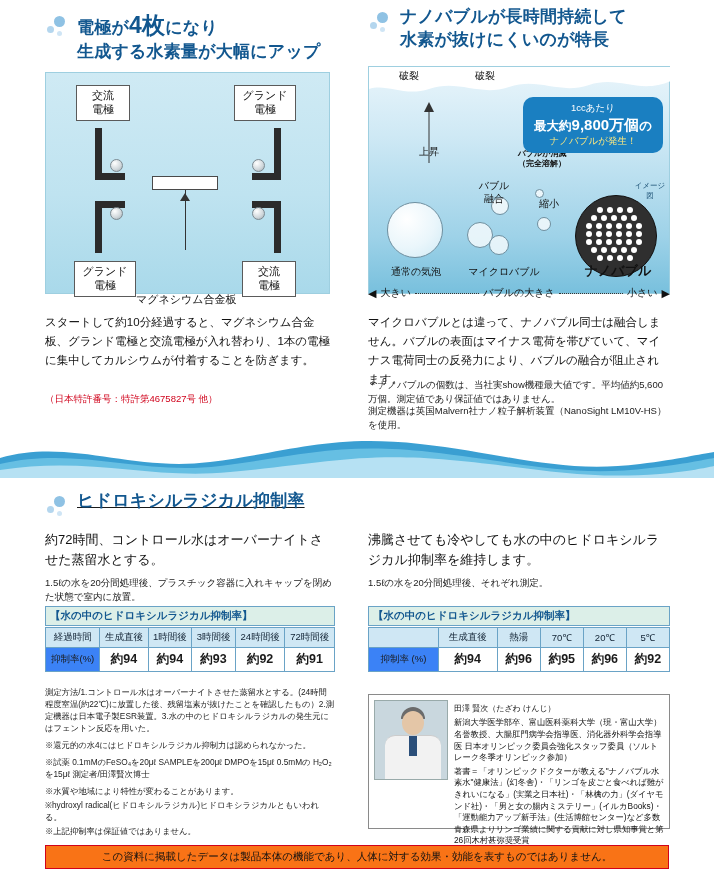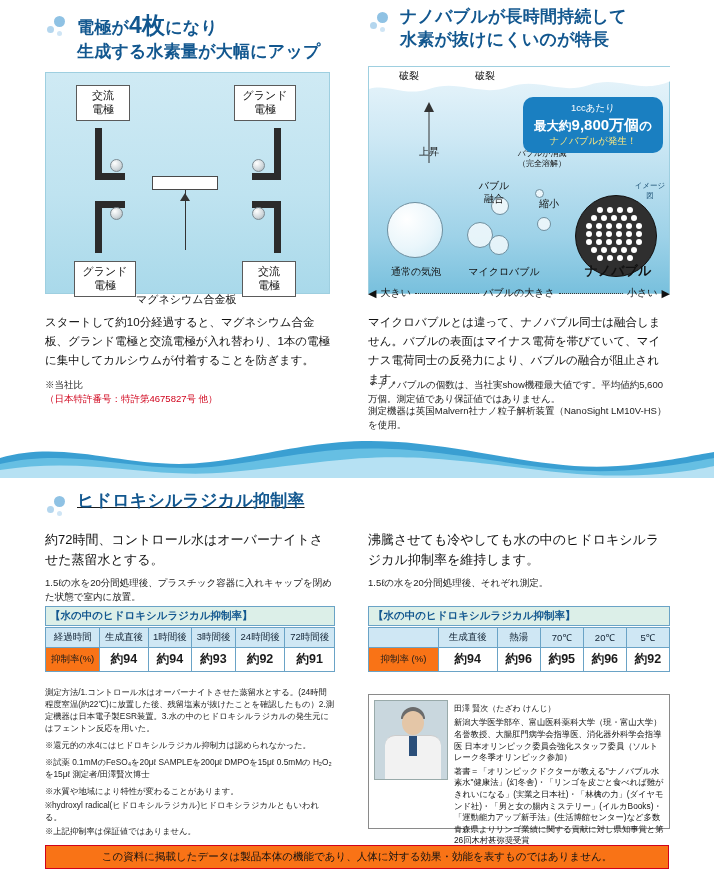--- a/index.html
+++ b/index.html
@@ -73,21 +73,21 @@
 
   
   .wave-div { position:absolute; left:0; top:432px; width:714px; height:46px; overflow:hidden;}
 
   
   .tbl-cap { font-size:10.5px; font-weight:bold; color:#12578f; }
   table.data { border-collapse:collapse; width:100%; font-size:10px; }
   table.data th, table.data td { border:1px solid #6aa3c6; text-align:center; padding:3px 2px; }
   table.data thead th { background:#cfe7f4; color:#123; font-weight:normal; font-size:9.5px;}
   table.data tbody td { background:#ffffff; font-weight:bold; font-size:12.5px; }
-  table.data tbody td.rowhead { background:#f97316; font-weight:normal; font-size:9.5px; }
+  table.data tbody td.rowhead { background:#3b82f6; font-weight:normal; font-size:9.5px; }
 
   
   .profile {
     position:absolute; left:368px; top:694px; width:302px; height:135px;
     border:1px solid #8a8a8a; background:#fff; display:flex; padding:5px; gap:6px;
   }
   .photo { width:74px; height:80px; background:#c9d7de; border:1px solid #9aa; position:relative; overflow:hidden; flex:0 0 74px;}
   .photo .head { position:absolute; left:27px; top:10px; width:22px;height:24px;border-radius:50%; background:#e4c6a7;}
   .photo .hair { position:absolute; left:26px; top:6px; width:24px;height:12px;border-radius:12px 12px 0 0; background:#6b6b6b;}
   .photo .coat { position:absolute; left:10px; top:34px; width:56px;height:46px;border-radius:10px 10px 0 0; background:#f2f2f2; border-top:1px solid #ccc;}
@@ -142,21 +142,20 @@
     <div class="dgbox" style="left:28px; top:188px; width:62px;">グランド<br>電極</div>
 
     <div class="elec" style="left:228px; top:128px; width:7px; height:52px;"></div>
     <div class="elec" style="left:206px; top:128px; width:29px; height:7px;"></div>
     <div class="ball" style="left:206px; top:134px;"></div>
     <div class="dgbox" style="left:196px; top:188px; width:54px;">交流<br>電極</div>
   </div>
   <div class="cap-mg">マグネシウム合金板</div>
 
   <div class="col body-txt" style="left:45px; top:313px; width:290px;">スタートして約10分経過すると、マグネシウム合金板、グランド電極と交流電極が入れ替わり、1本の電極に集中してカルシウムが付着することを防ぎます。</div>
-  <div class="col note-sm" style="left:45px; top:378px; width:290px;">※当社比</div>
   <div class="col note-red" style="left:45px; top:392px; width:290px;">（日本特許番号：特許第4675827号 他）</div>
 
   <div class="col sec-head" style="left:368px; top:6px; width:330px;">
     <span class="bubble-mark">
         <i class="b1"></i>
         <i class="b2"></i>
         <i class="b3"></i>
       </span>
     <span class="sec-title">
       <span>ナノバブルが長時間持続して</span><br>
@@ -184,21 +183,21 @@
     <div class="circ" style="left:98px; top:155px; width:26px; height:26px;"></div>
     <div class="circ" style="left:120px; top:168px; width:20px; height:20px;"></div>
     <div class="circ" style="left:122px; top:130px; width:18px; height:18px;"></div>
     <div class="lbl" style="left:96px; top:198px; width:78px;">マイクロバブル</div>
     <div class="lbl" style="left:104px; top:112px; width:42px; white-space:pre-line;">バブル
 融合</div>
 
     <div class="circ" style="left:168px; top:150px; width:14px; height:14px;"></div>
     <div class="circ" style="left:166px; top:122px; width:9px; height:9px;"></div>
     <div class="lbl" style="left:160px; top:130px; width:40px;">縮小</div>
-    <div class="lbl" style="left:142px; top:82px; width:62px; white-space:pre-line; font-size:8px;">バブルが消滅
+    <div class="lbl" style="left:142px; top:82px; width:62px; white-space:pre-line; font-size:8px;font-weight:bold;">バブルが消滅
 （完全溶解）</div>
 
     <div class="nano-circle" style="left:206px; top:128px; width:82px; height:82px; background:#2f2f2f; border:1px solid #111;">
       <svg width="80" height="80" style="position:absolute;left:0;top:0;">
         <g fill="#ffffff">
           <circle cx="24" cy="14" r="3"></circle>
             <circle cx="34" cy="14" r="3"></circle>
             <circle cx="44" cy="14" r="3"></circle>
             <circle cx="54" cy="14" r="3"></circle>
           <circle cx="18" cy="22" r="3"></circle>

